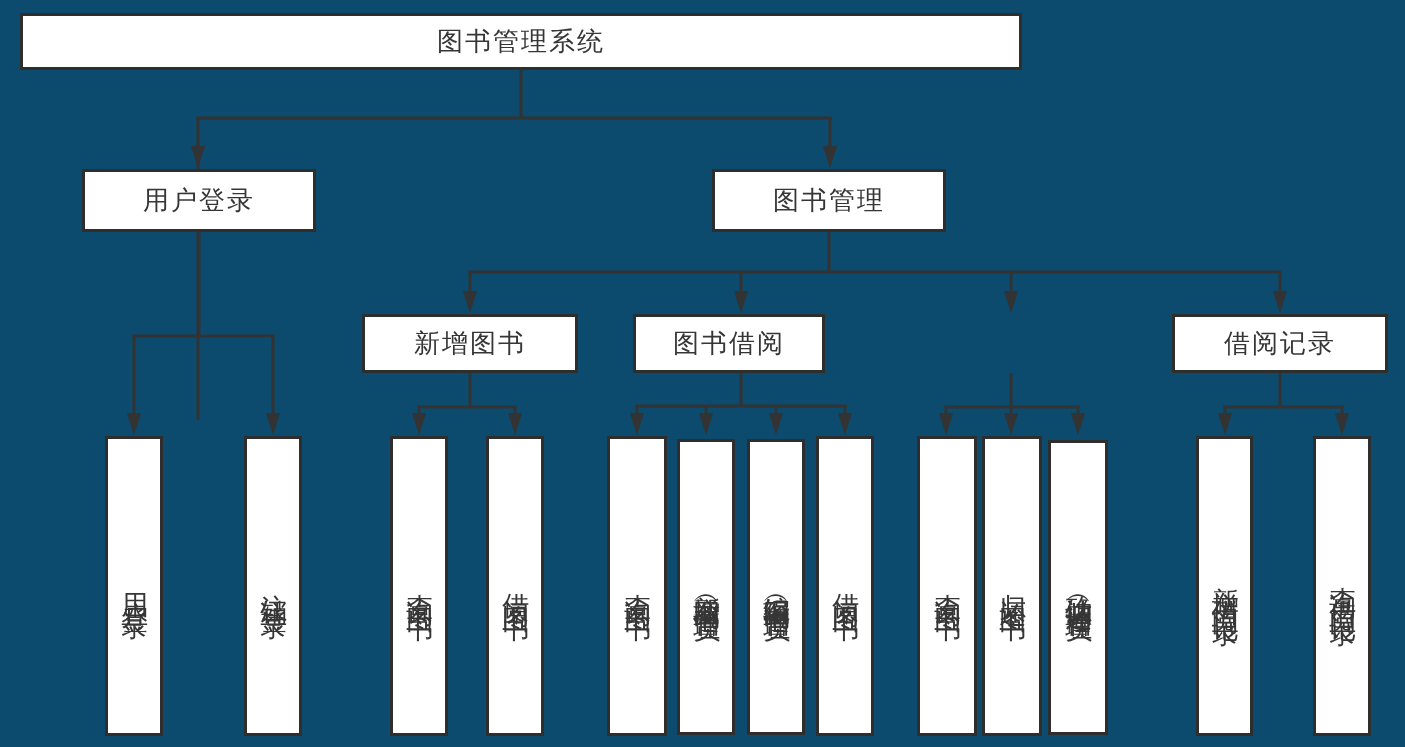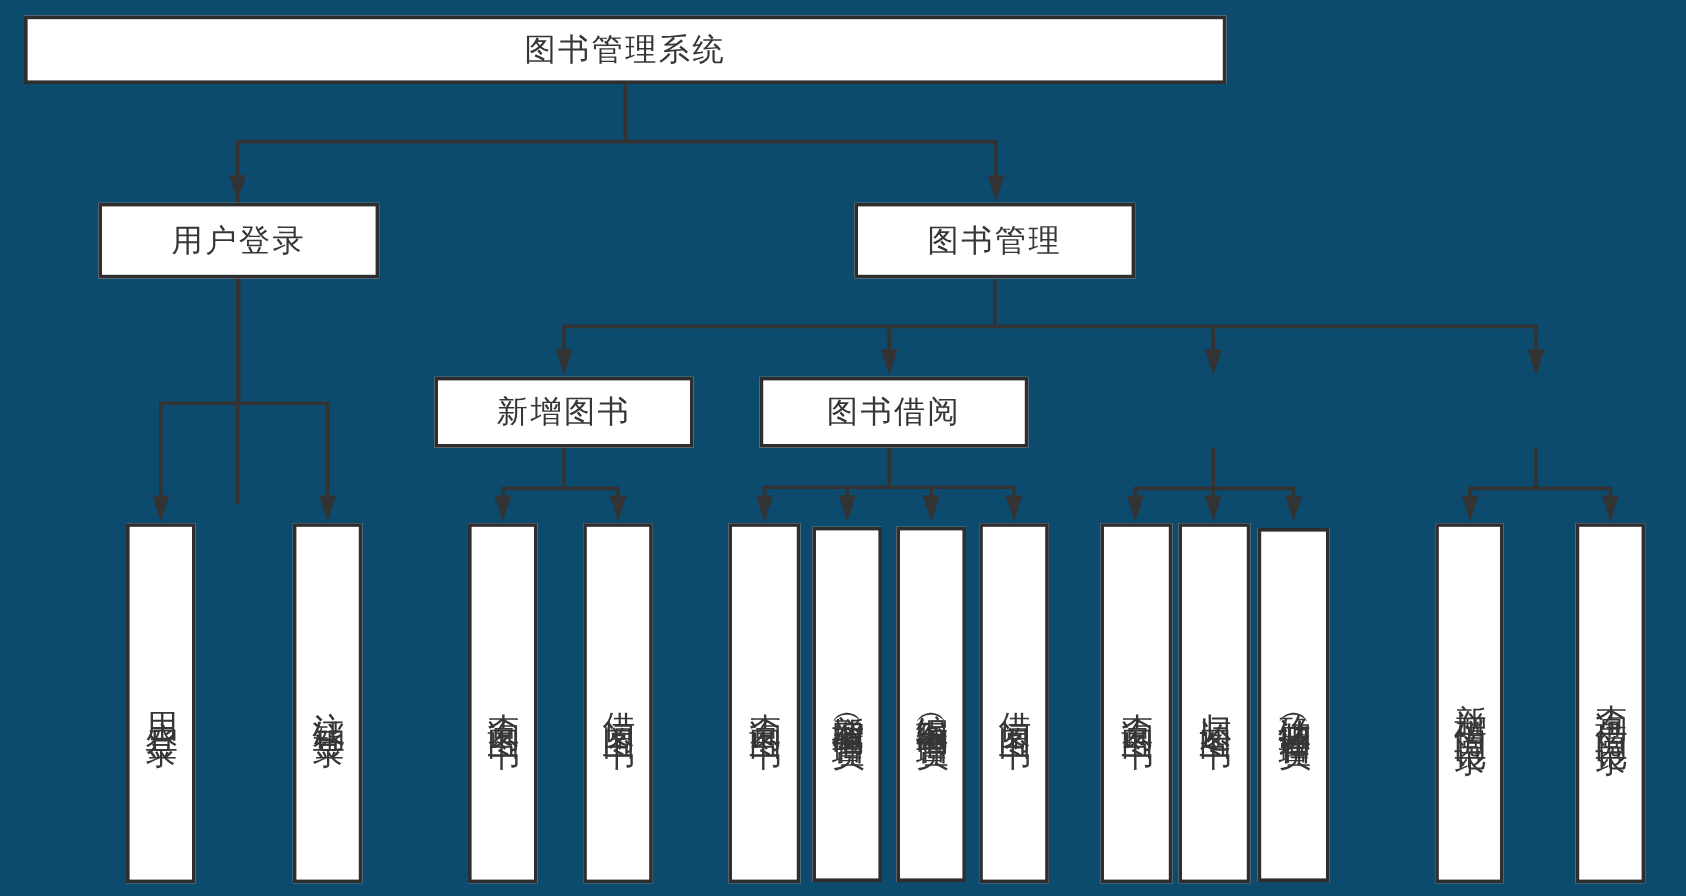--- a/index.html
+++ b/index.html
@@ -139,22 +139,25 @@
   <div class="box hbox" style="left:82px;top:169px;width:234px;height:63px">
     <span>用户登录</span>
   </div>
   <div class="box hbox" style="left:712px;top:169px;width:234px;height:63px">
     <span>图书管理</span>
   </div>
 
   <div class="box hbox" style="left:362px;top:314px;width:216px;height:59px">
     <span>新增图书</span>
   </div>
-  <div class="box hbox" style="left:633px;top:314px;width:224px;height:59px">
+  <div class="box hbox" style="left:633px;top:314px;width:192px;height:59px">
     <span>图书借阅</span>
+  </div>
+  <div class="box hbox" style="left:1172px;top:314px;width:216px;height:59px">
+    <span>借阅记录</span>
   </div>
 
   <div class="box vbox" style="left:105px;top:436px;width:58px;height:300px">
     <span>用户登录</span>
   </div>
   <div class="box vbox" style="left:244px;top:436px;width:58px;height:300px">
     <span>注销登录</span>
   </div>
 
   <div class="box vbox" style="left:390px;top:436px;width:58px;height:300px">

